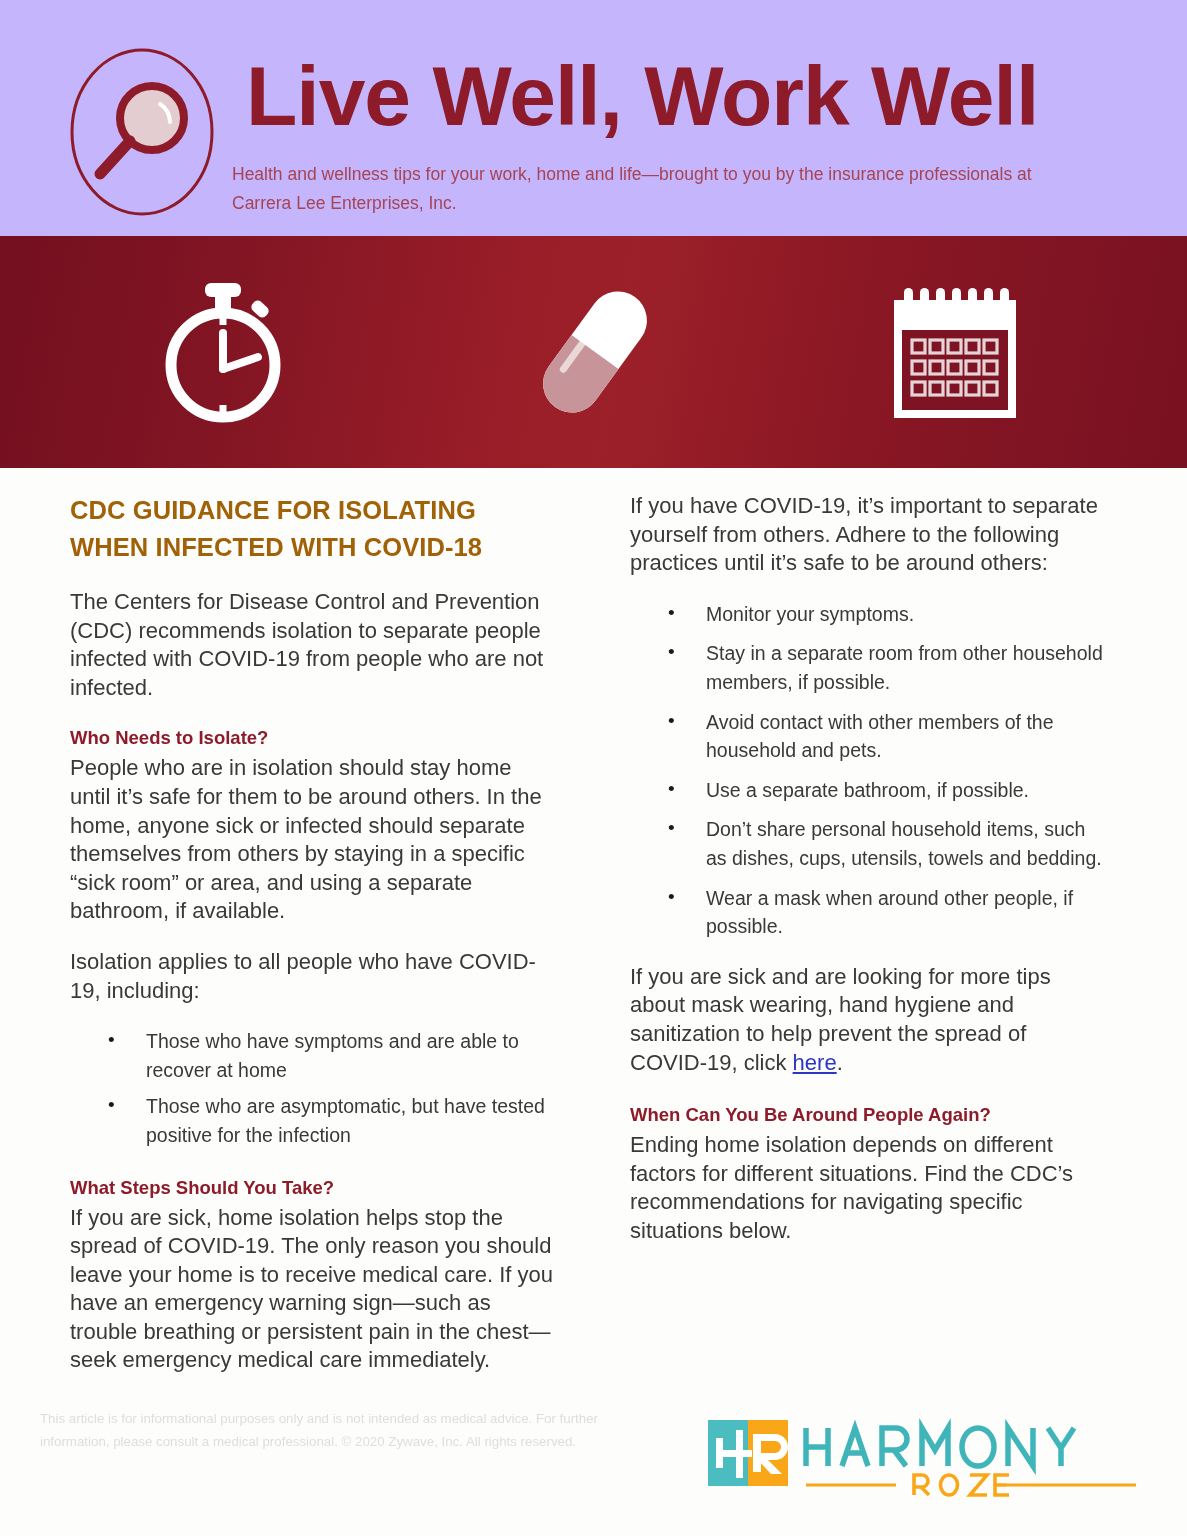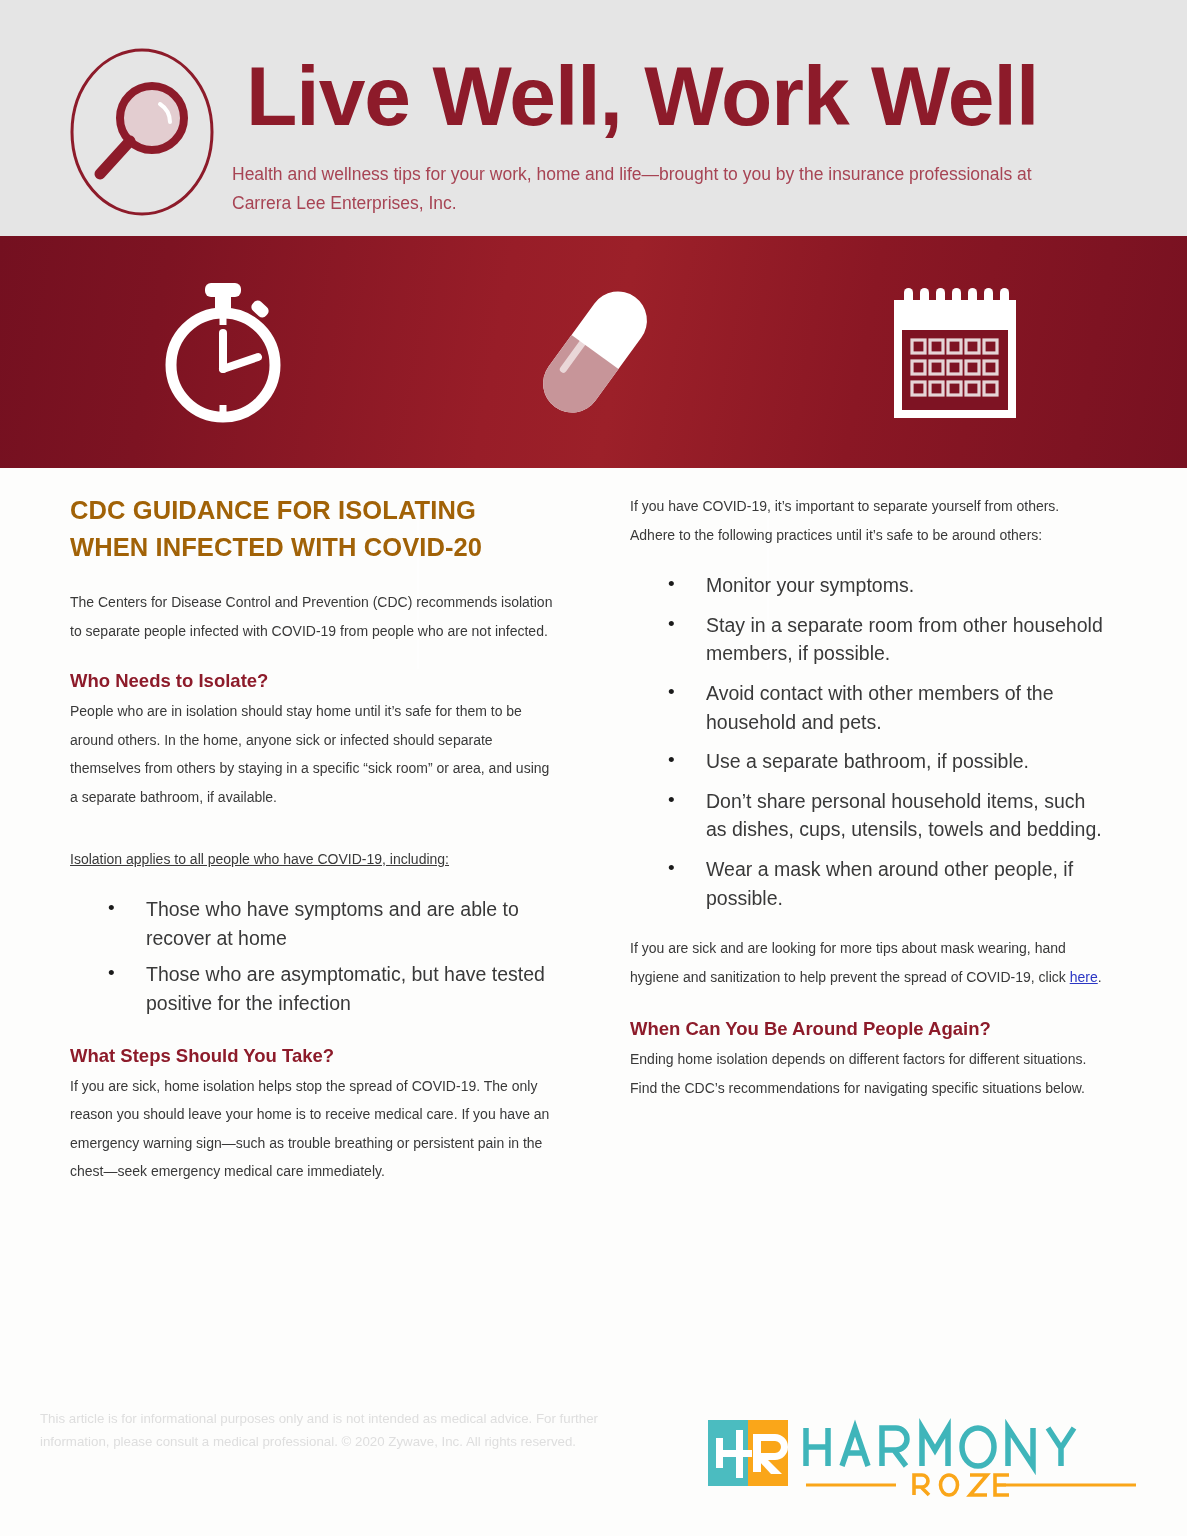--- a/index.html
+++ b/index.html
@@ -17,21 +17,21 @@
     background: #fdfdfc;
     overflow: hidden;
   }
 
   
   .header {
     position: absolute;
     left: 0; top: 0;
     width: 1187px;
     height: 236px;
-    background: #e5e5e5;
+    background: #c4b5fd;
   }
   .logo-mark {
     position: absolute;
     left: 68px;
     top: 46px;
     width: 148px;
     height: 172px;
   }
   .masthead-title {
     position: absolute;
@@ -103,21 +103,21 @@
   }
   h2.sub-head {
     margin: 26px 0 0 0;
     font-size: 18.5px;
     line-height: 28px;
     font-weight: 700;
     color: #8d1b2a;
   }
   p.body-text {
     margin: 0 0 22px 0;
-    font-size: 14px;
+    font-size: 22px;
     line-height: 28.6px;
     color: #393939;
   }
   p.body-text.tight { margin-bottom: 0; margin-top: 2px; }
   p.italic-note {
     margin: 0 0 24px 0;
     font-size: 19.5px;
     line-height: 28.6px;
     color: #393939;
     font-style: italic;
@@ -250,29 +250,29 @@
           <rect x="99" y="100" width="13" height="13"></rect>
         </g>
       </svg>
     </div>
   </div>
 
   <div class="col col-left">
 
     <h1 class="article-title">
       <span>CDC GUIDANCE FOR ISOLATING</span><br>
-      <span>WHEN INFECTED WITH COVID-20</span>
+      <span>WHEN INFECTED WITH COVID-18</span>
     </h1>
 
     <p class="body-text">The Centers for Disease Control and Prevention (CDC) recommends isolation to separate people infected with COVID-19 from people who are not infected.</p>
 
 
     <h2 class="sub-head" style="margin-top:0;">Who Needs to Isolate?</h2>
     <p class="body-text tight">People who are in isolation should stay home until it’s safe for them to be around others. In the home, anyone sick or infected should separate themselves from others by staying in a specific “sick room” or area, and using a separate bathroom, if available.</p>
-    <p class="body-text" style="margin-top:33px;text-decoration:underline;">Isolation applies to all people who have COVID-19, including:</p>
+    <p class="body-text" style="margin-top:22px;">Isolation applies to all people who have COVID-19, including:</p>
 
     <ul class="bullets">
       <li>Those who have symptoms and are able to recover at home</li>
       <li>Those who are asymptomatic, but have tested positive for the infection</li>
     </ul>
 
     <h2 class="sub-head" style="margin-top:24px;">What Steps Should You Take?</h2>
     <p class="body-text tight">If you are sick, home isolation helps stop the spread of COVID-19. The only reason you should leave your home is to receive medical care. If you have an emergency warning sign—such as trouble breathing or persistent pain in the chest—seek emergency medical care immediately.</p>
   </div>
 

